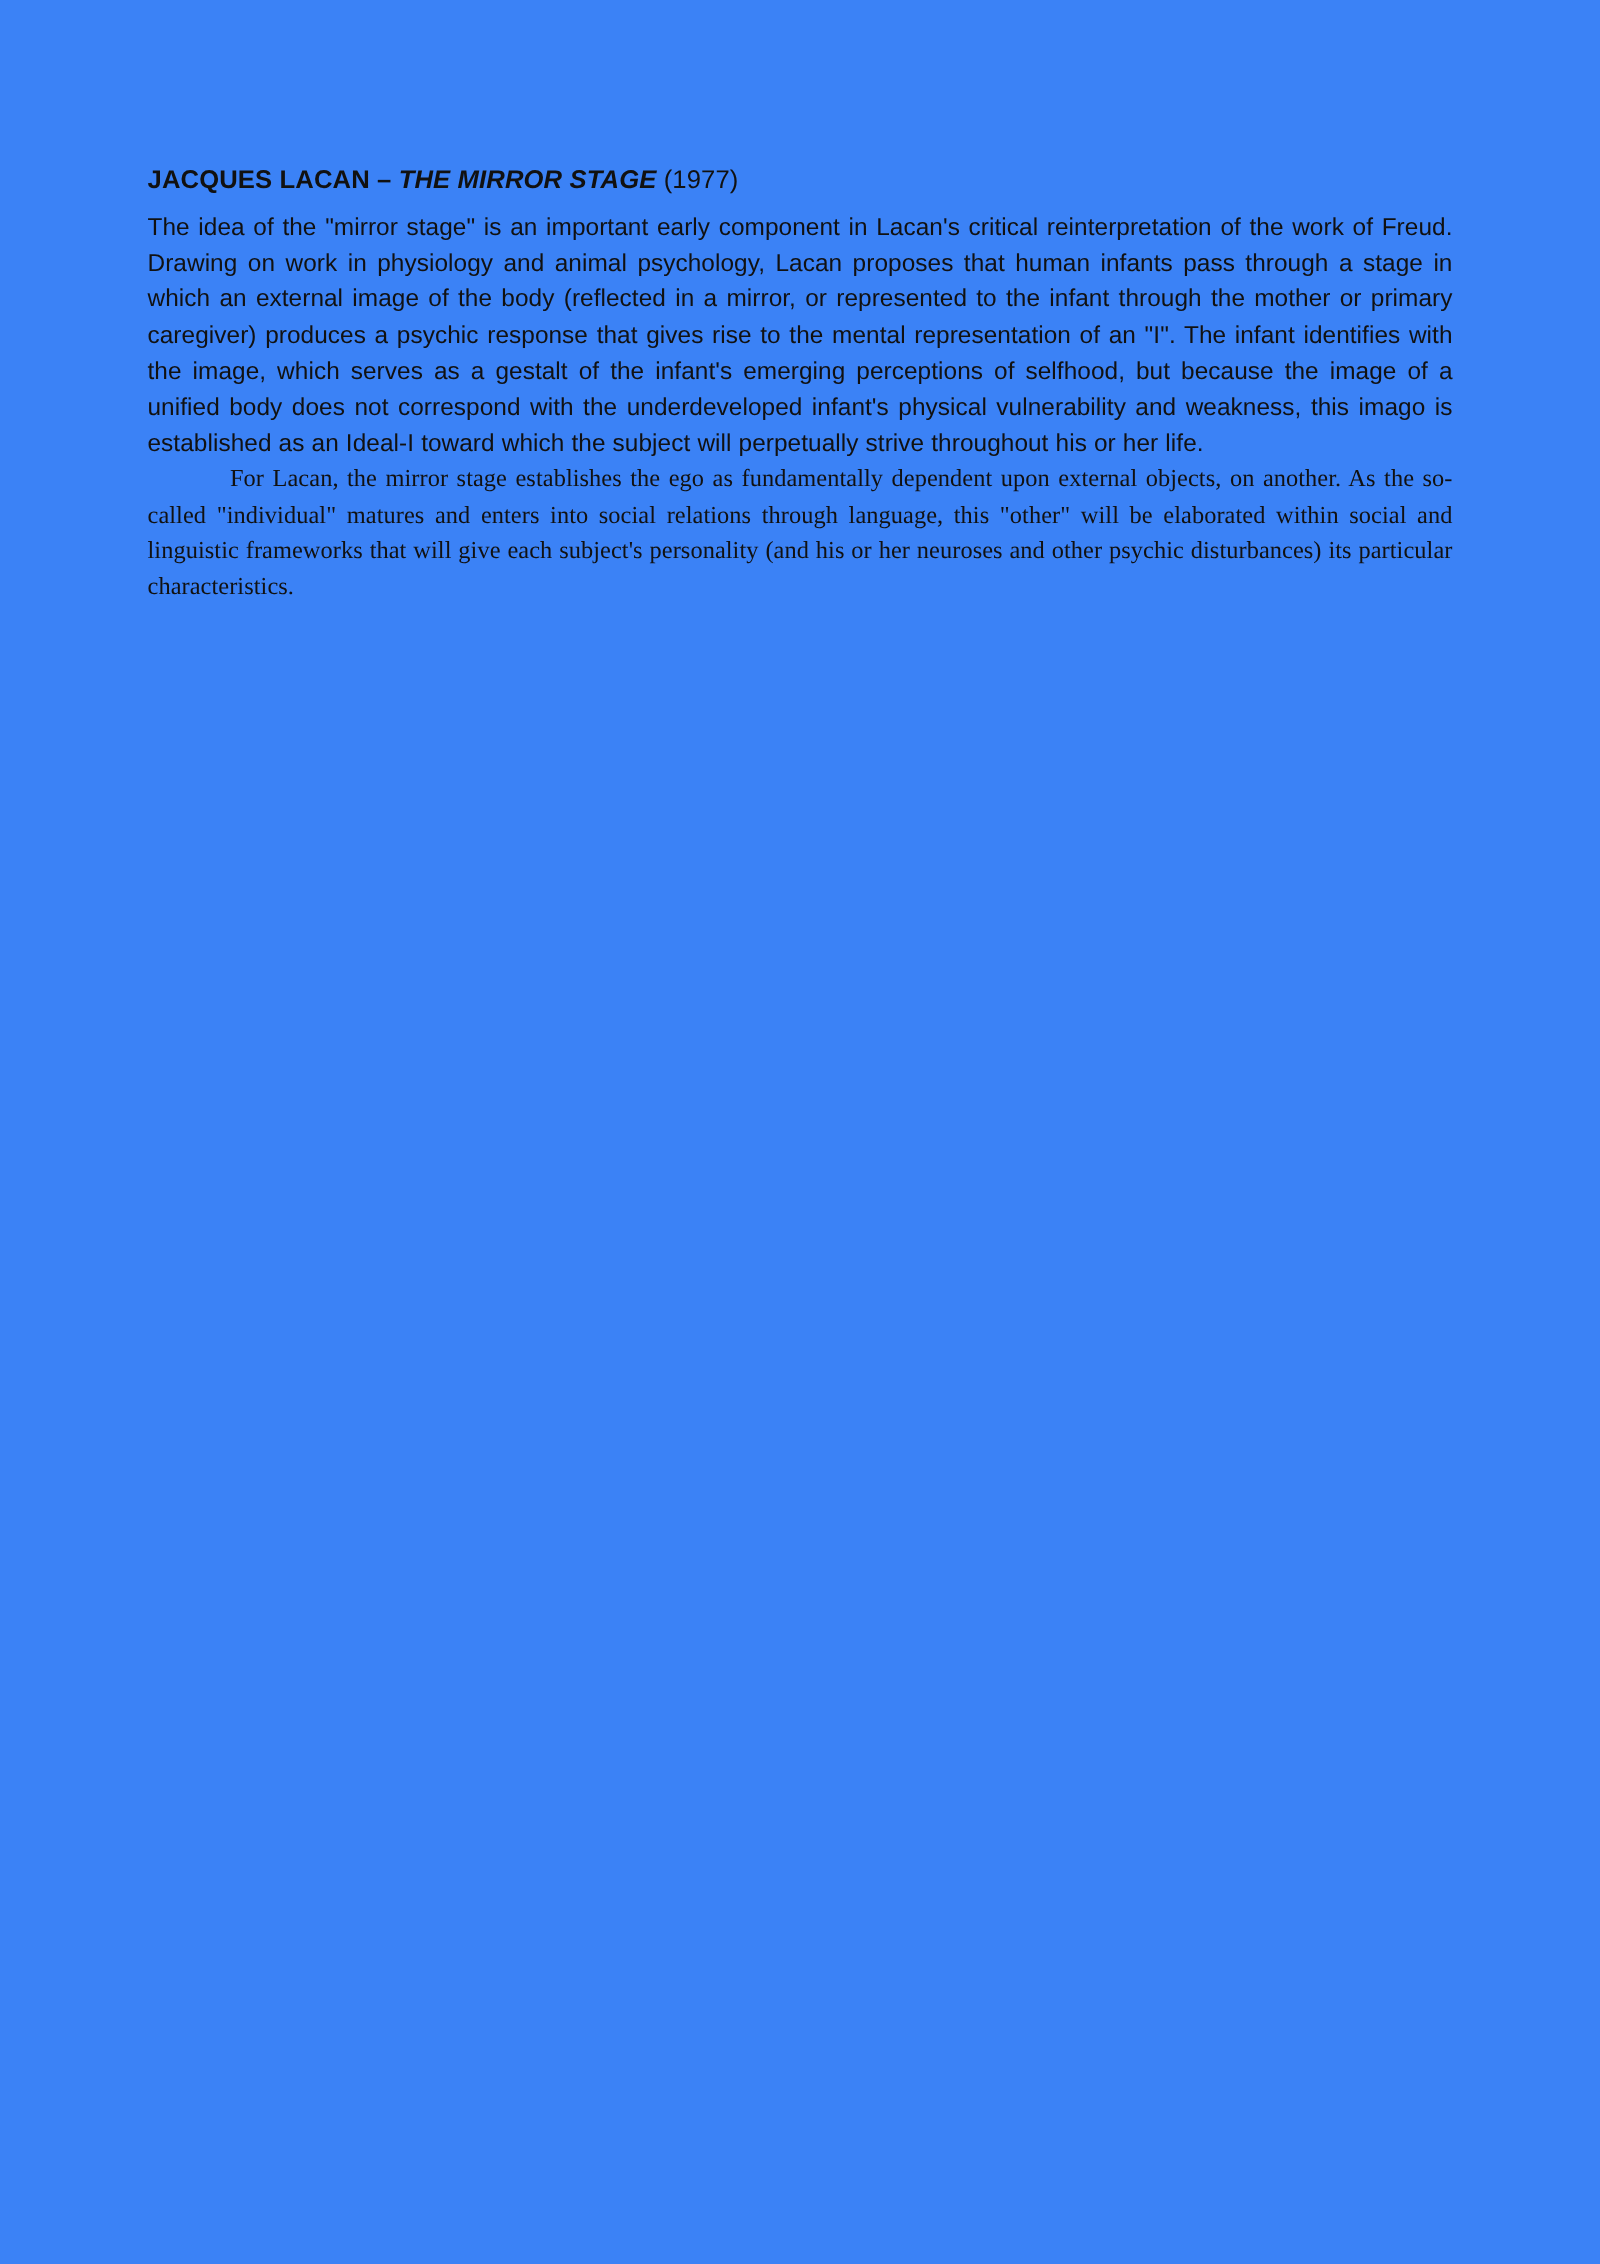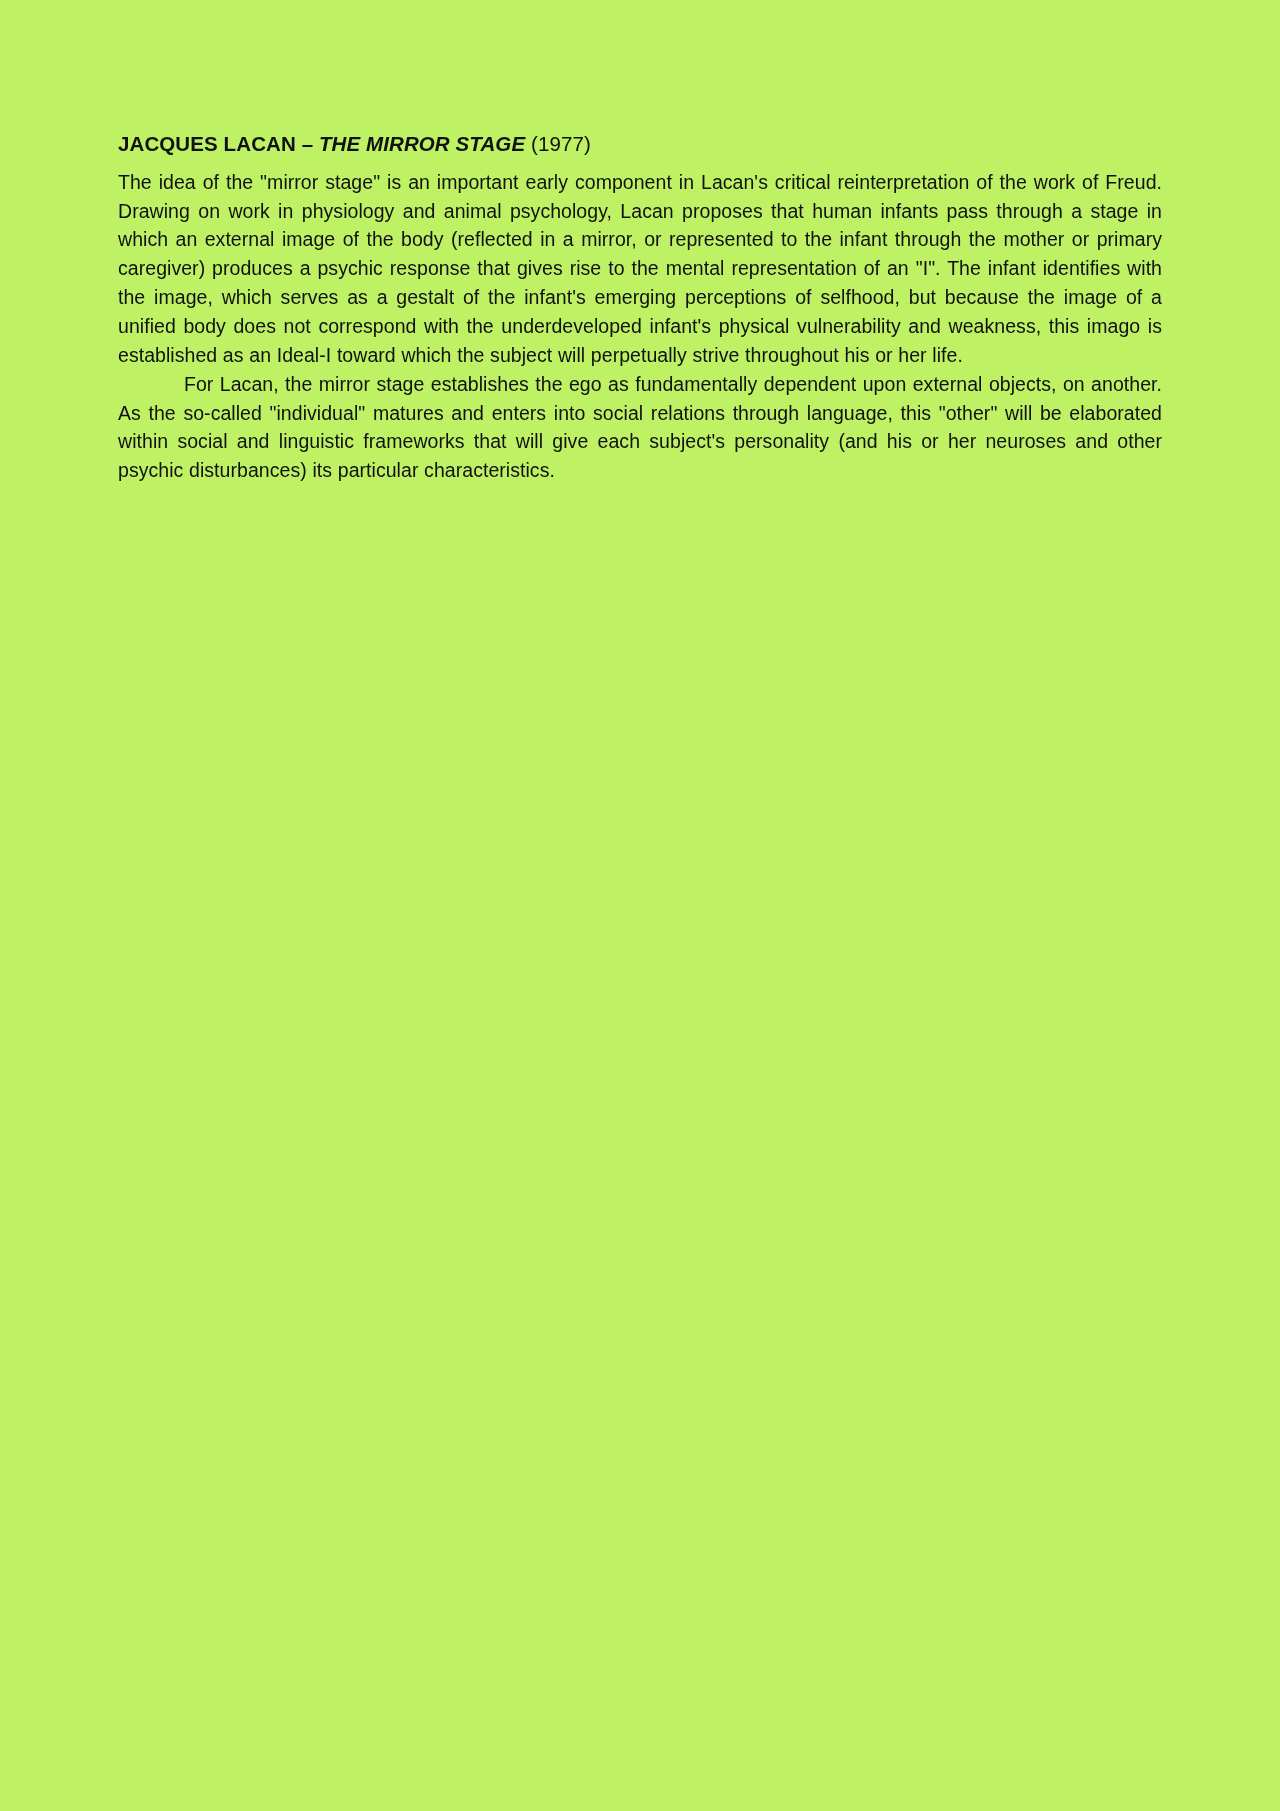--- a/index.html
+++ b/index.html
@@ -11,21 +11,21 @@
     width: 1280px;
     height: 1811px;
     font-family: "Liberation Sans", sans-serif;
     color: #111111;
   }
   .page {
     box-sizing: border-box;
     width: 1280px;
     height: 1811px;
     padding: 130px 118px 12px 118px;
-    background: #bef264;
+    background: #3b82f6;
   }
   .doc-title {
     font-size: 20.5px;
     line-height: 1.35;
     margin: 0 0 10px 0;
     font-weight: 400;
     letter-spacing: 0.1px;
   }
   .doc-title .bold {
     font-weight: 700;
@@ -41,20 +41,21 @@
     font-size: 19.5px;
     line-height: 1.48;
     text-align: justify;
     text-justify: inter-word;
     margin: 0 0 0 0;
     letter-spacing: 0.05px;
     word-spacing: 0.2px;
   }
   p.body-par.indented {
     text-indent: 66px;
+    font-family: Liberation Serif, serif;
   }
 </style>
 </head>
 <body>
 
 <div class="page">
 
   <h1 class="doc-title">
     <span class="bold">JACQUES LACAN – </span><span class="bolditalic">THE MIRROR STAGE</span><span class="year"> (1977)</span>
   </h1>

